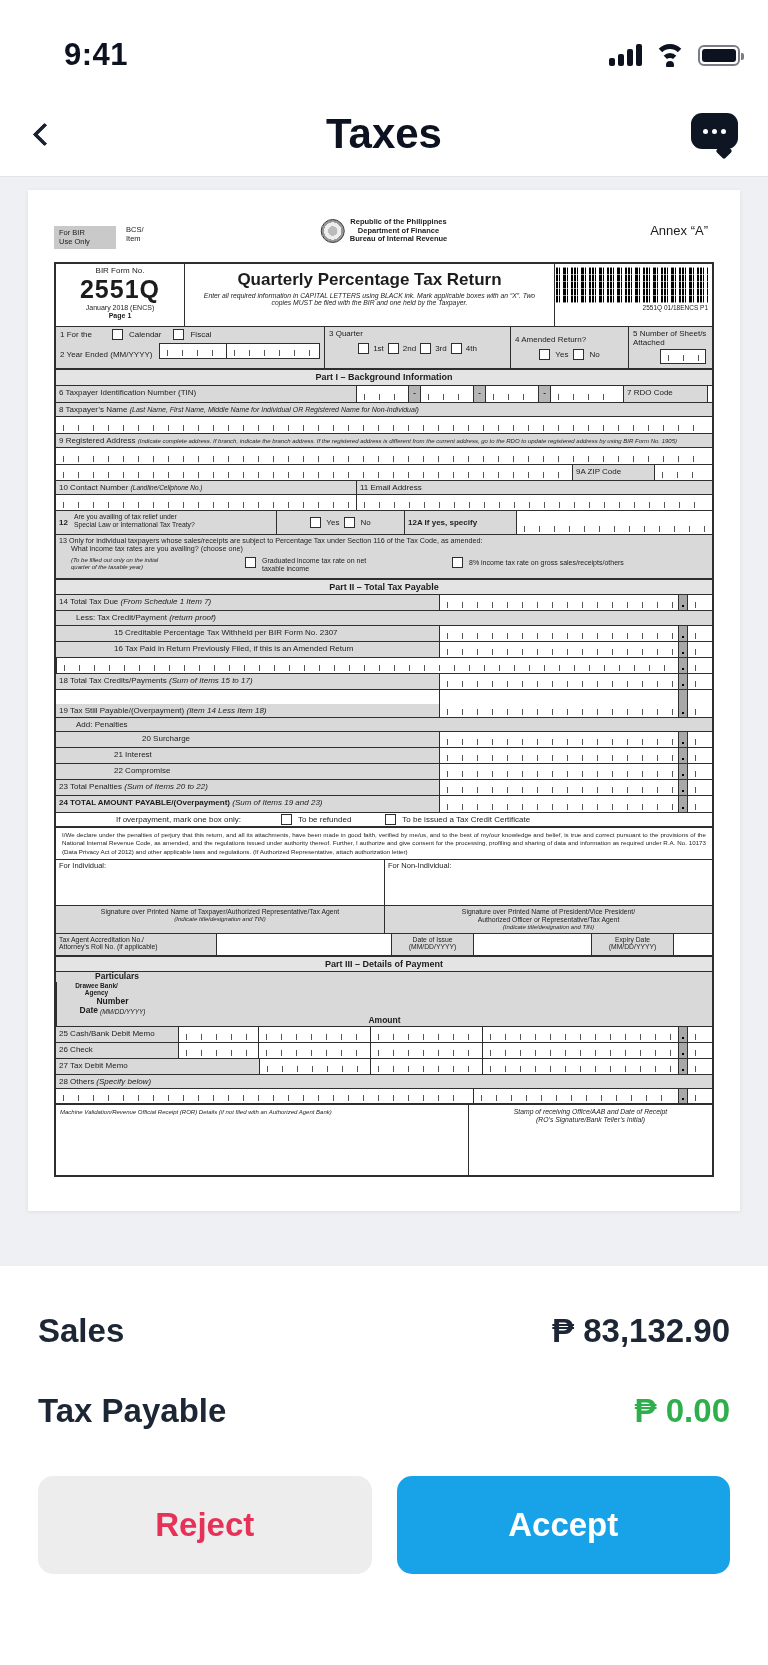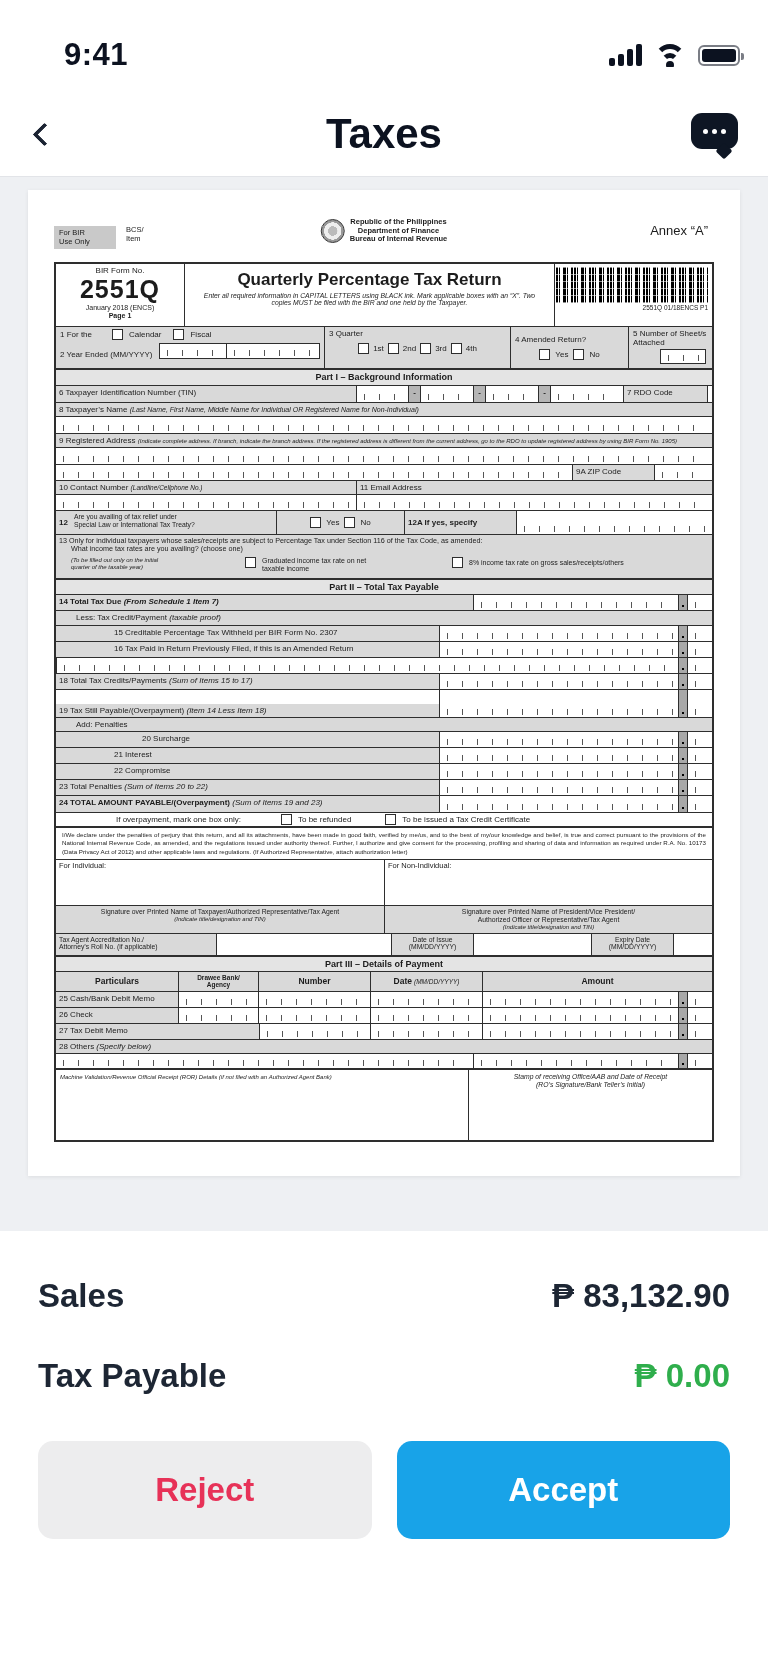--- a/index.html
+++ b/index.html
@@ -294,29 +294,29 @@
               <span style="flex:1; font-size:7px; padding-top:2px;">8% income tax rate on gross sales/receipts/others</span>
             </div>
           </div>
         </div>
 
         <div class="frow thick">
             <div class="fc fst phead" style="flex:1;">Part II – Total Tax Payable</div>
           </div>
 
         <div class="frow h16">
-          <div class="fc fst gray lab" style="width:417px;font-weight:bold;"><span>14 Total Tax Due</span> <span class="it">(From Schedule 1 Item 7)</span></div>
+          <div class="fc fst gray lab" style="width:383px;"><span>14 Total Tax Due</span> <span class="it">(From Schedule 1 Item 7)</span></div>
           <div class="fc amt">
               <div class="main ticks"></div>
               <div class="dec"></div>
               <div class="cents ticks"></div>
             </div>
         </div>
         <div class="frow gray" style="min-height:12px;">
-          <div class="fc fst lab" style="flex:1; padding-left:20px;"><span>Less: Tax Credit/Payment</span> <span class="it">(taxable proof)</span></div>
+          <div class="fc fst lab" style="flex:1; padding-left:20px;"><span>Less: Tax Credit/Payment</span> <span class="it">(return proof)</span></div>
         </div>
         <div class="frow h16">
           <div class="fc fst gray lab" style="width:383px; padding-left:58px;"><span class="bold" style="font-weight:normal;">15 Creditable Percentage Tax Withheld per BIR Form No. 2307</span></div>
           <div class="fc amt">
               <div class="main ticks"></div>
               <div class="dec"></div>
               <div class="cents ticks"></div>
             </div>
         </div>
         <div class="frow h16">
@@ -429,21 +429,21 @@
           <div class="fc" style="width:118px;"></div>
           <div class="fc gray pre" style="width:82px; font-size:6.8px; text-align:center; padding-top:2px;">Expiry Date
 (MM/DD/YYYY)</div>
           <div class="fc" style="flex:1;"></div>
         </div>
 
         <div class="frow thick">
             <div class="fc fst phead" style="flex:1;">Part III – Details  of Payment</div>
           </div>
 
-        <div class="frow gray" style="min-height:20px; text-align:center; font-weight:700;">
+        <div class="frow gray" style="min-height:20px; text-align:center; font-weight:700;flex-direction:column;">
           <div class="fc fst" style="width:122px; display:flex; align-items:center; justify-content:center; font-size:8.5px;">Particulars</div>
           <div class="fc pre" style="width:80px; font-size:6.5px; display:flex; align-items:center; justify-content:center;">Drawee Bank/
 Agency</div>
           <div class="fc" style="width:112px; display:flex; align-items:center; justify-content:center; font-size:8.5px;">Number</div>
           <div class="fc" style="width:112px; display:flex; align-items:center; justify-content:center; gap:2px;">
             <span style="font-size:8.5px;">Date </span>
             <span class="it" style="font-weight:400; font-size:6.5px;">(MM/DD/YYYY)</span>
           </div>
           <div class="fc" style="flex:1; display:flex; align-items:center; justify-content:center; font-size:8.5px;">Amount</div>
         </div>

